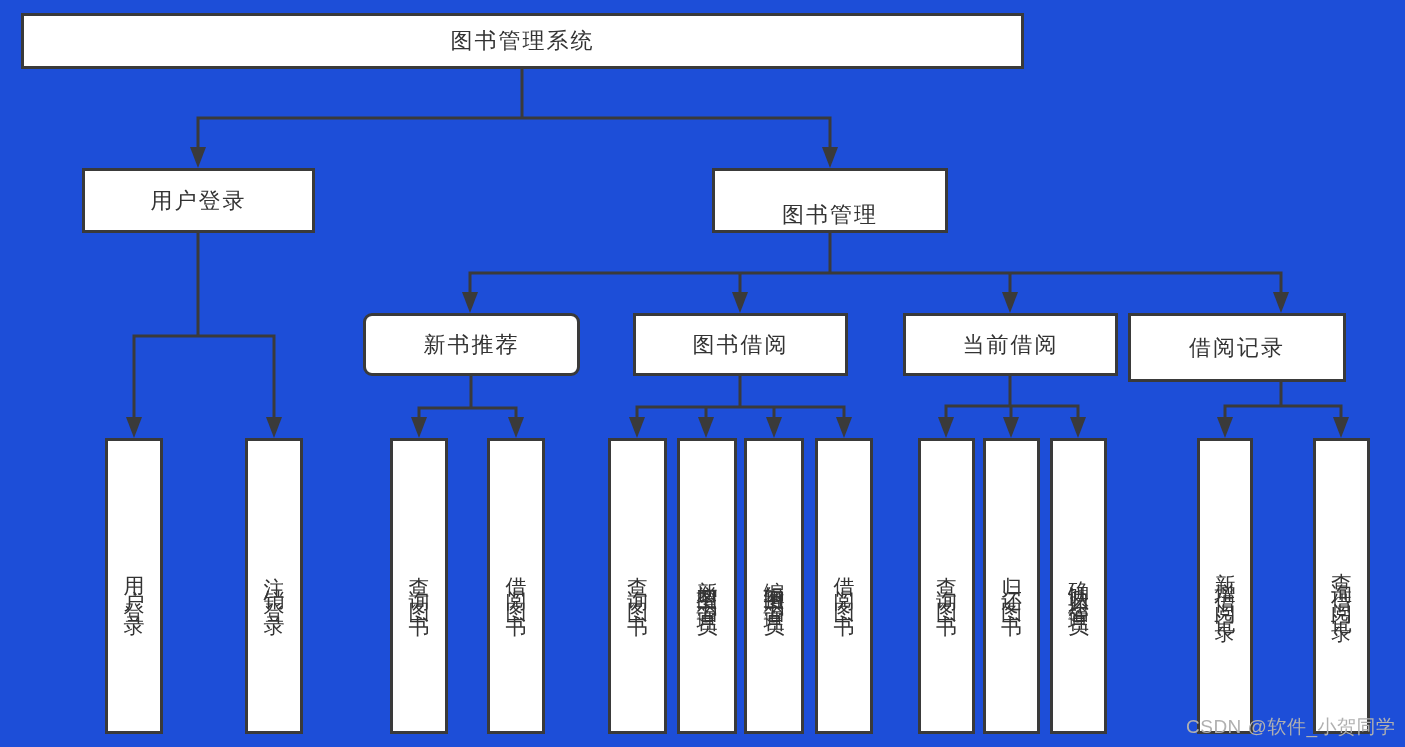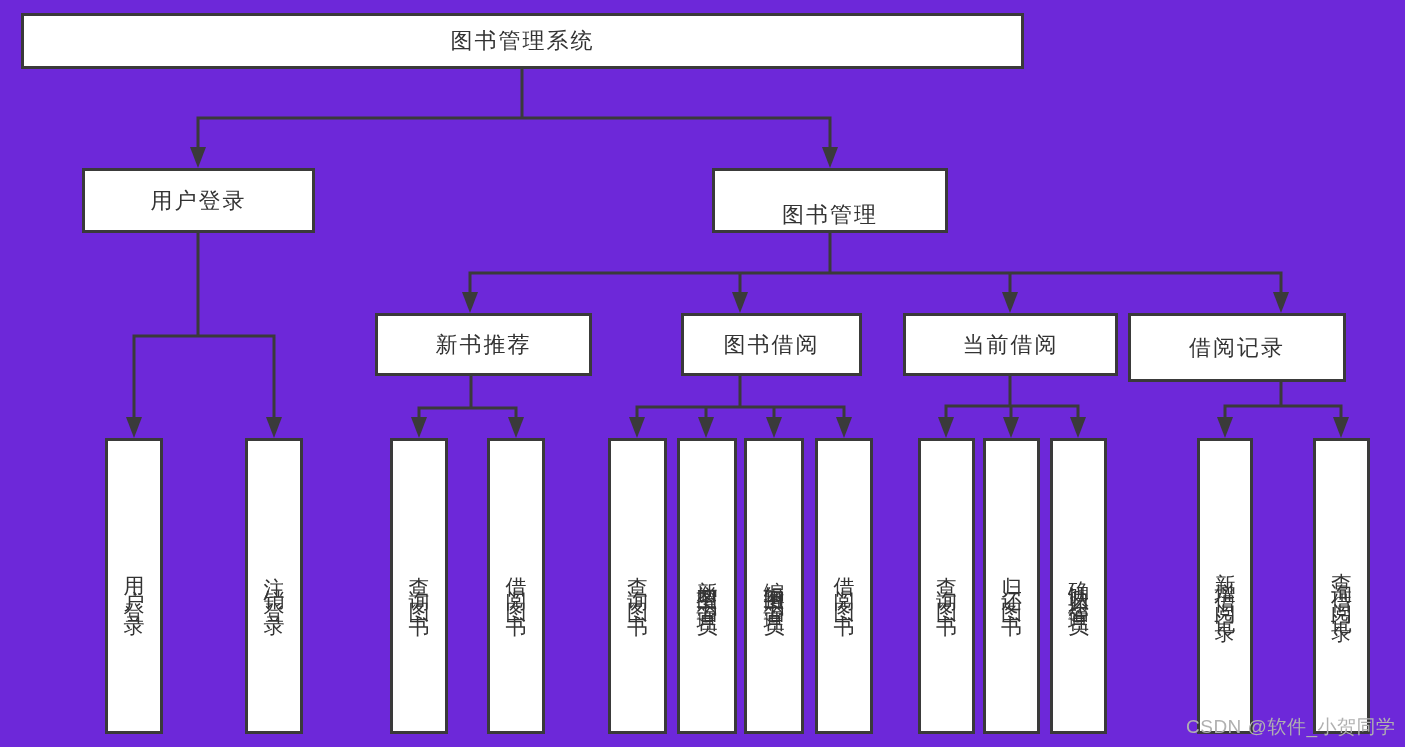--- a/index.html
+++ b/index.html
@@ -5,21 +5,21 @@
   html, body {
     margin: 0;
     padding: 0;
     background: #ffffff;
     font-family: "Liberation Sans", "DejaVu Sans", sans-serif;
   }
   .canvas {
     position: relative;
     width: 1405px;
     height: 747px;
-    background: #6d28d9;
+    background: #1d4ed8;
     overflow: hidden;
   }
   .connector-layer {
     position: absolute;
     left: 0; top: 0;
     width: 1405px;
     height: 747px;
   }
   .node {
     position: absolute;
@@ -97,24 +97,24 @@
     <span class="h-label">图书管理系统</span>
   </div>
 
   <div class="node" style="left:82px; top:168px; width:233px; height:65px;">
     <span class="h-label">用户登录</span>
   </div>
   <div class="node" style="left:712px; top:168px; width:236px; height:65px;align-items:flex-end;">
     <span class="h-label">图书管理</span>
   </div>
 
-  <div class="node" style="left:375px; top:313px; width:217px; height:63px;">
+  <div class="node" style="left:363px; top:313px; width:217px; height:63px;border-radius:9px;">
     <span class="h-label">新书推荐</span>
   </div>
-  <div class="node" style="left:633px; top:313px; width:181px; height:63px;margin-left:48px;">
+  <div class="node" style="left:633px; top:313px; width:215px; height:63px;">
     <span class="h-label">图书借阅</span>
   </div>
   <div class="node" style="left:903px; top:313px; width:215px; height:63px;font-family:Liberation Serif, serif;">
     <span class="h-label">当前借阅</span>
   </div>
   <div class="node" style="left:1128px; top:313px; width:218px; height:69px;">
     <span class="h-label">借阅记录</span>
   </div>
 
   <div class="node" style="left:105px; top:438px; width:58px; height:296px;">

